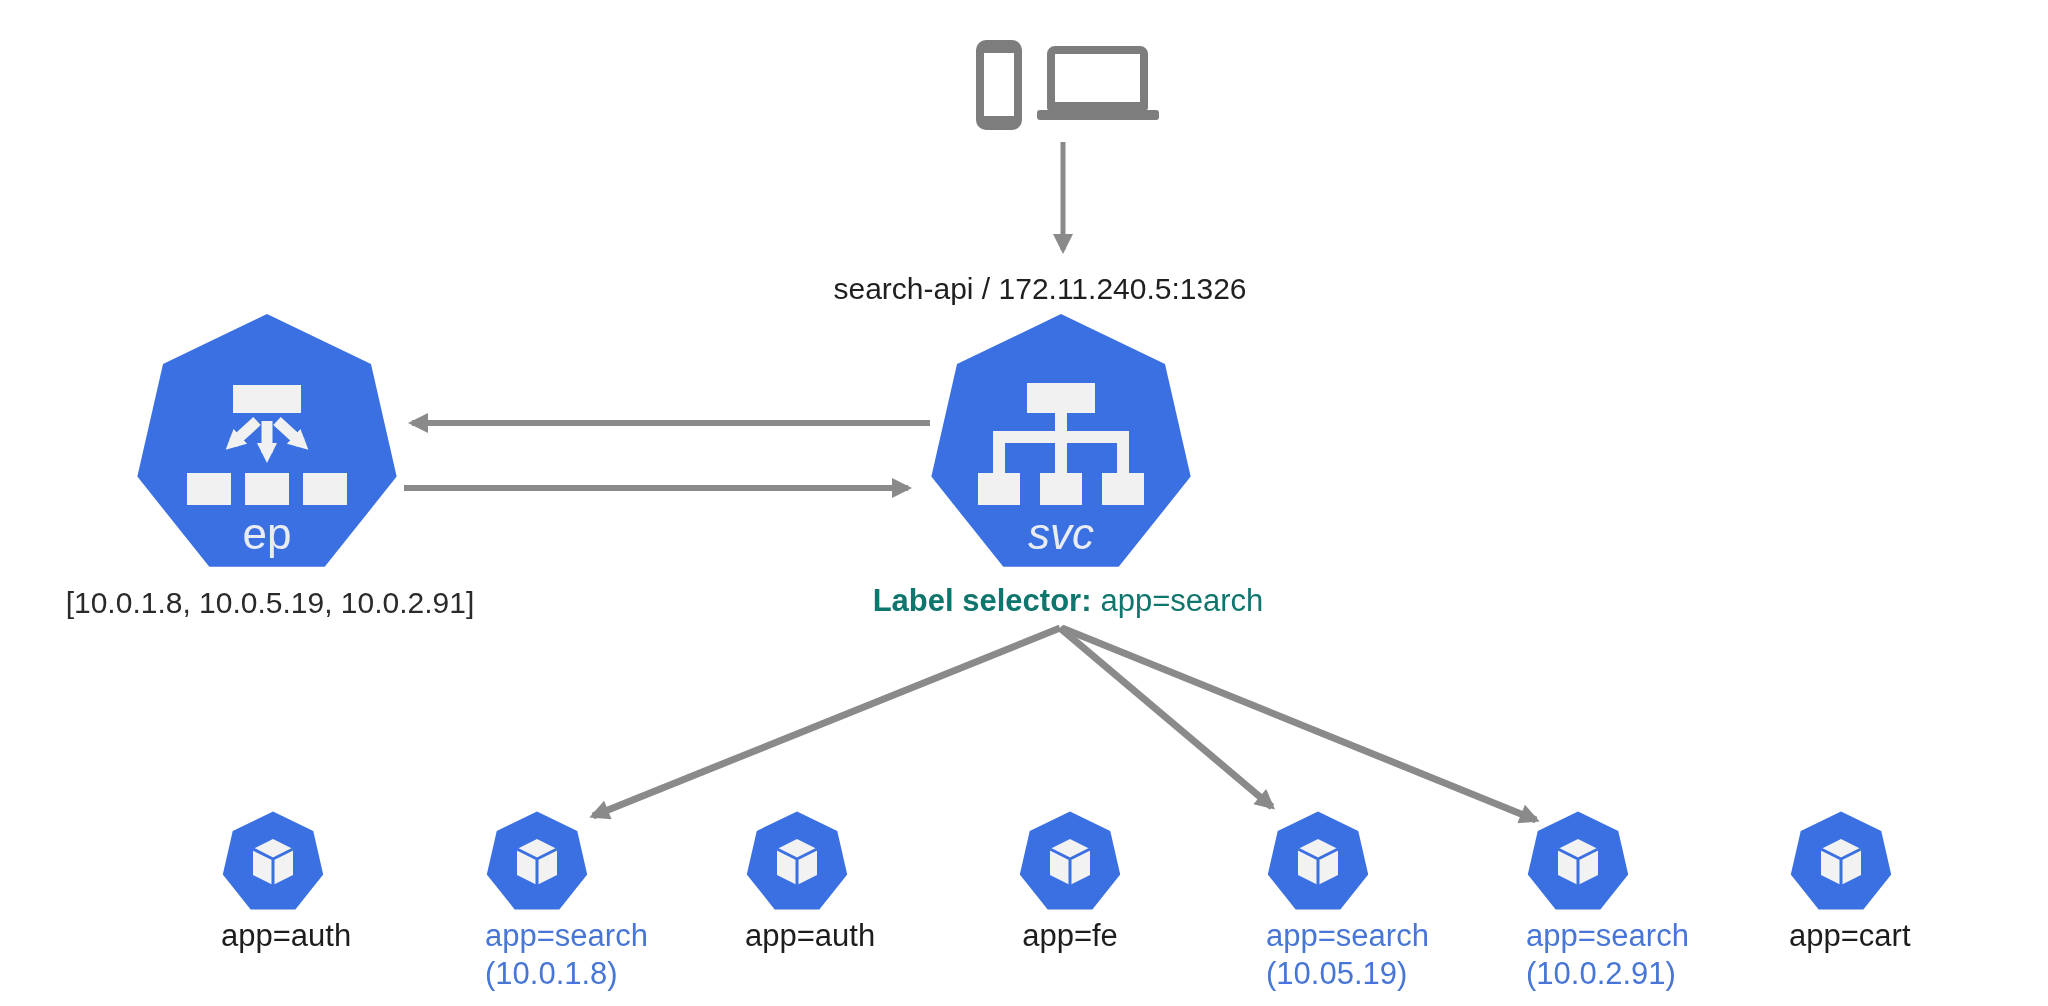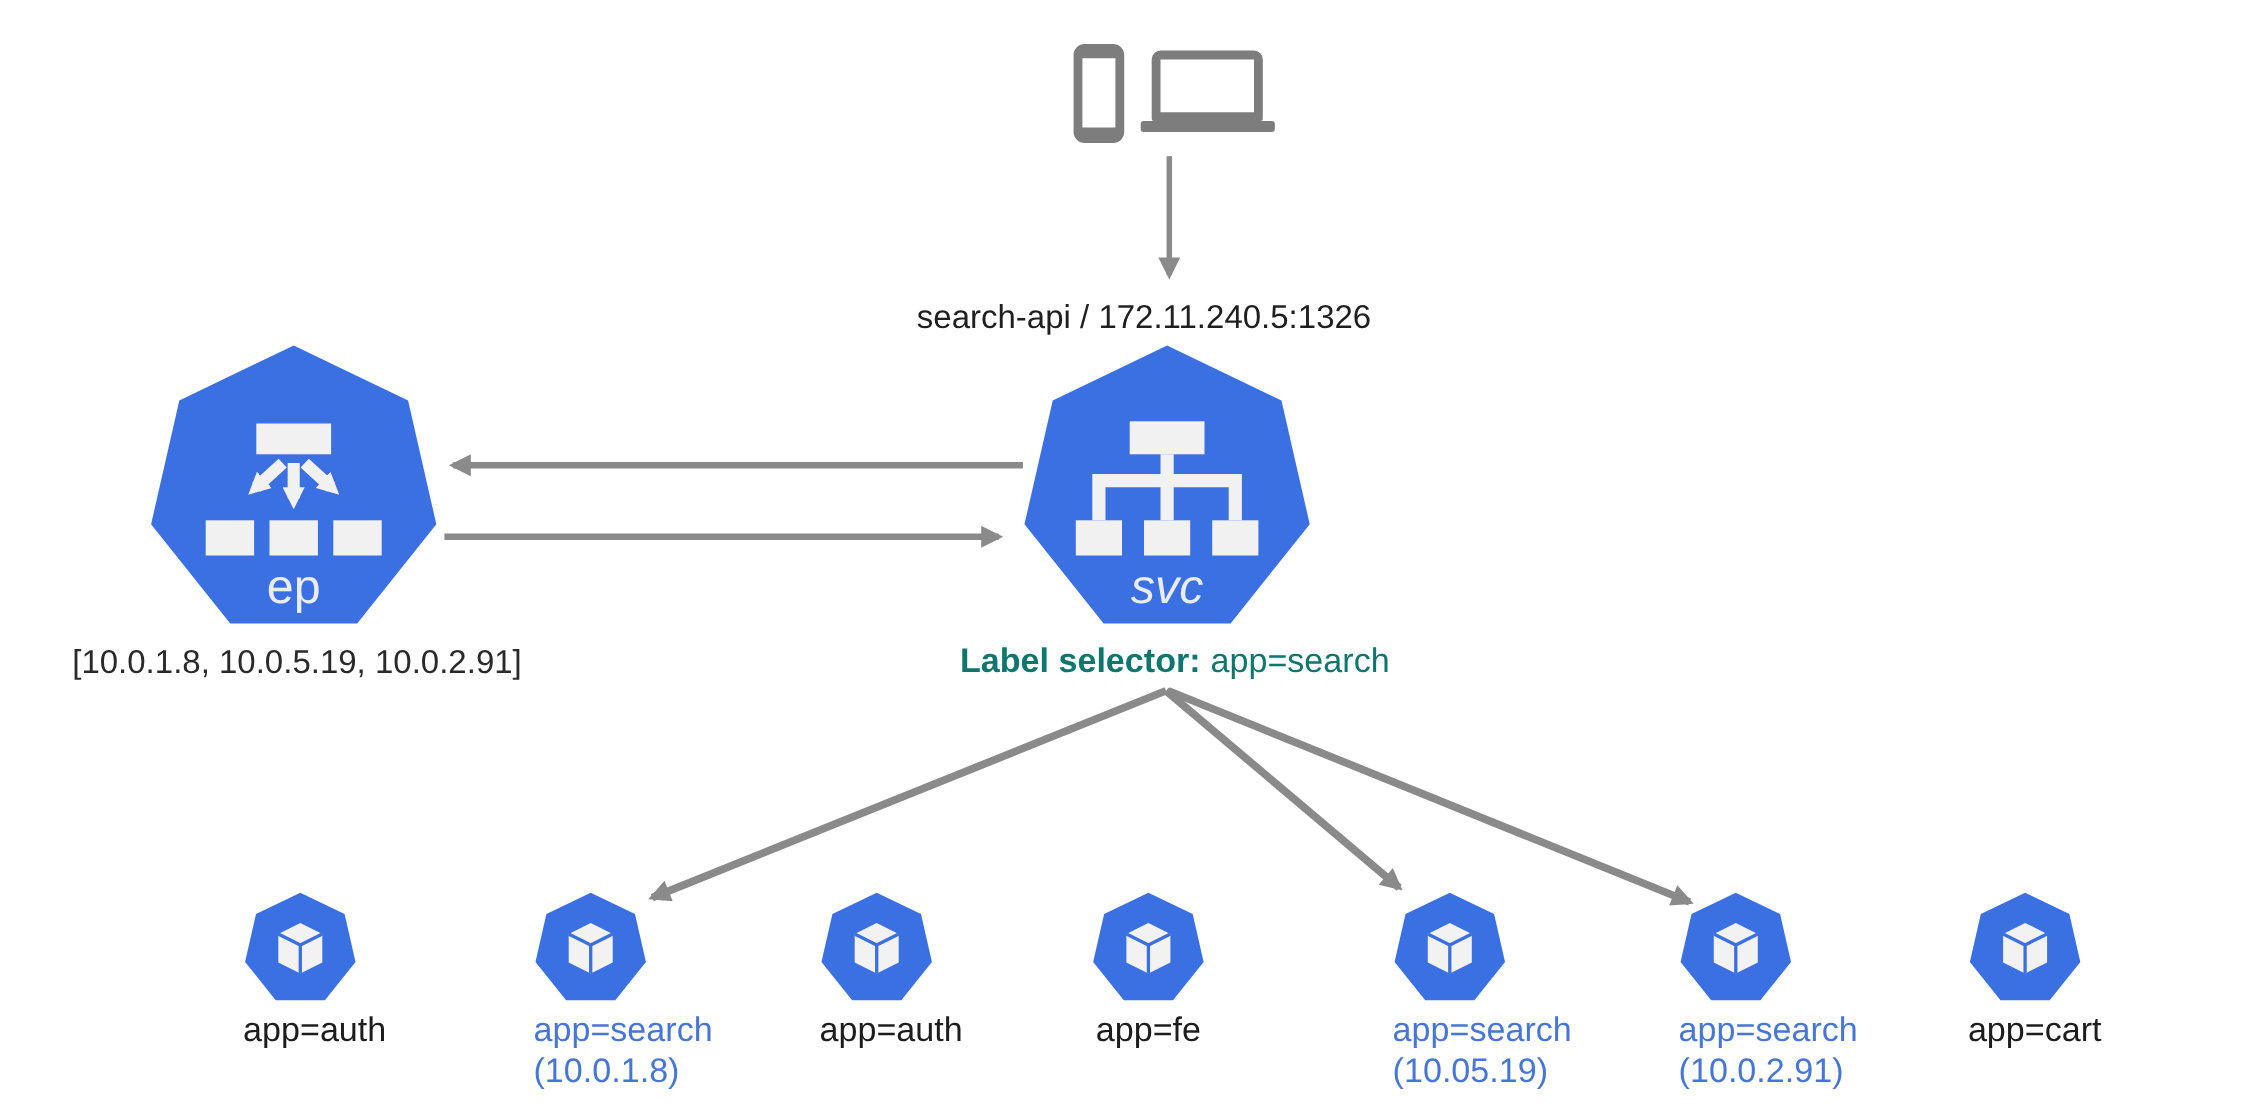--- a/index.html
+++ b/index.html
@@ -131,21 +131,21 @@
   <div class="pod" style="left:745px">
     <svg width="104" height="104" viewBox="-52 -52 104 104">
       <polygon class="hex-fill" points="0,-51.5 40.26,-32.11 50.21,11.46 22.35,46.4 -22.35,46.4 -50.21,11.46 -40.26,-32.11"></polygon>
       <path class="cube-body" d="M0,-24 L20,-14 L20,12 L0,22 L-20,12 L-20,-14 Z"></path>
       <path class="cube-seams" d="M-20,-14 L0,-4 L20,-14 M0,-4 L0,22"></path>
     </svg>
     <div class="pod-label">app=auth</div>
     <div class="pod-ip"></div>
   </div>
 
-  <div class="pod" style="left:992px">
+  <div class="pod" style="left:1018px">
     <svg width="104" height="104" viewBox="-52 -52 104 104">
       <polygon class="hex-fill" points="0,-51.5 40.26,-32.11 50.21,11.46 22.35,46.4 -22.35,46.4 -50.21,11.46 -40.26,-32.11"></polygon>
       <path class="cube-body" d="M0,-24 L20,-14 L20,12 L0,22 L-20,12 L-20,-14 Z"></path>
       <path class="cube-seams" d="M-20,-14 L0,-4 L20,-14 M0,-4 L0,22"></path>
     </svg>
     <div class="pod-label">app=fe</div>
     <div class="pod-ip"></div>
   </div>
 
   <div class="pod selected" style="left:1266px">

